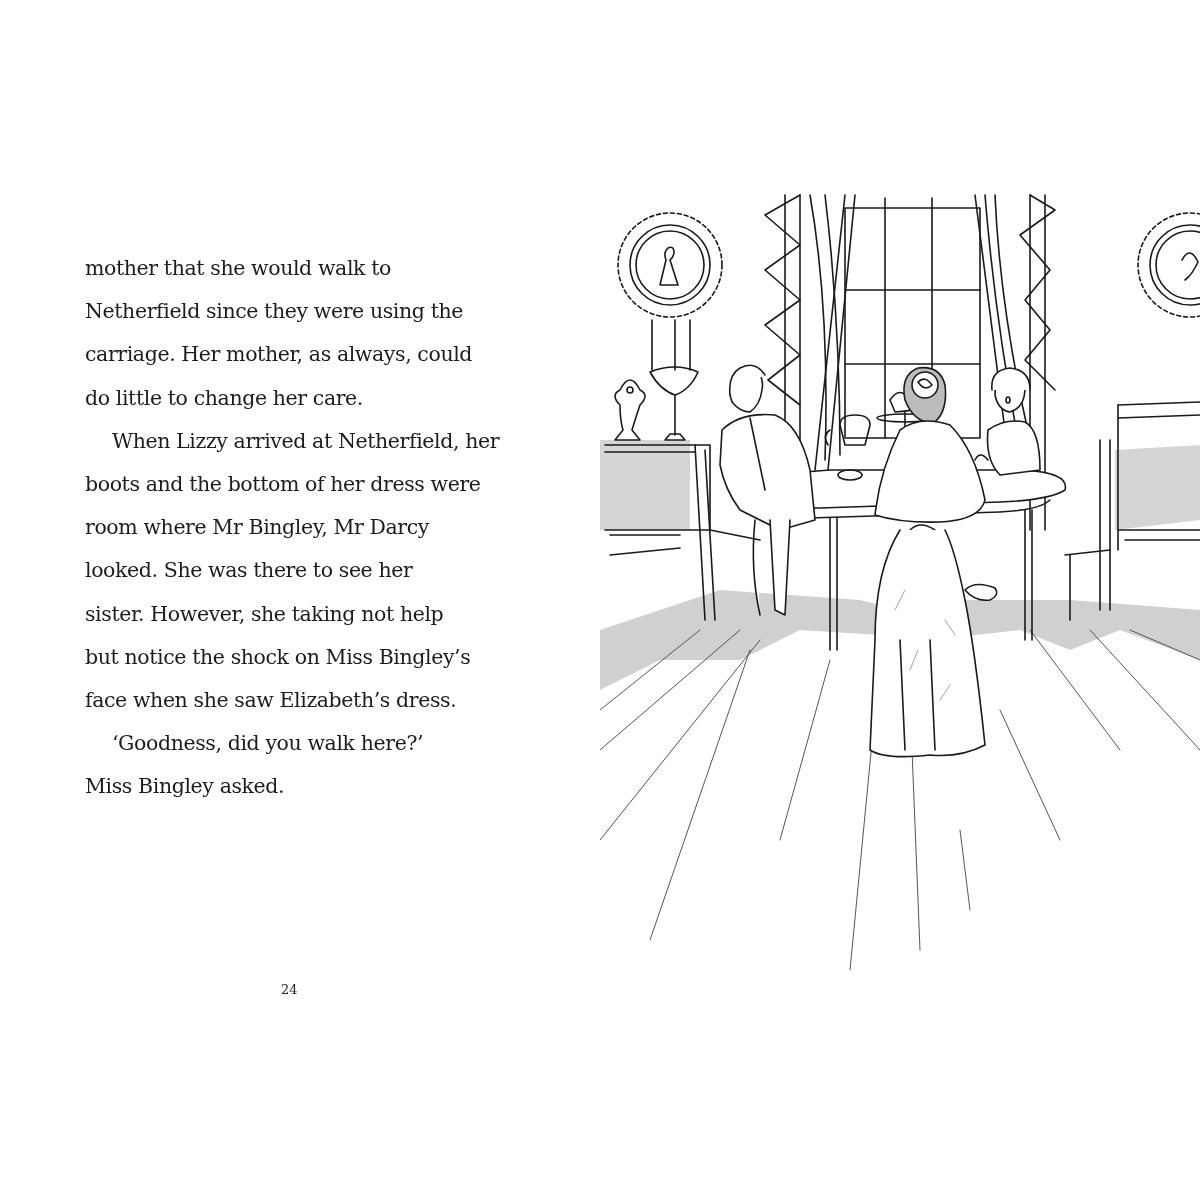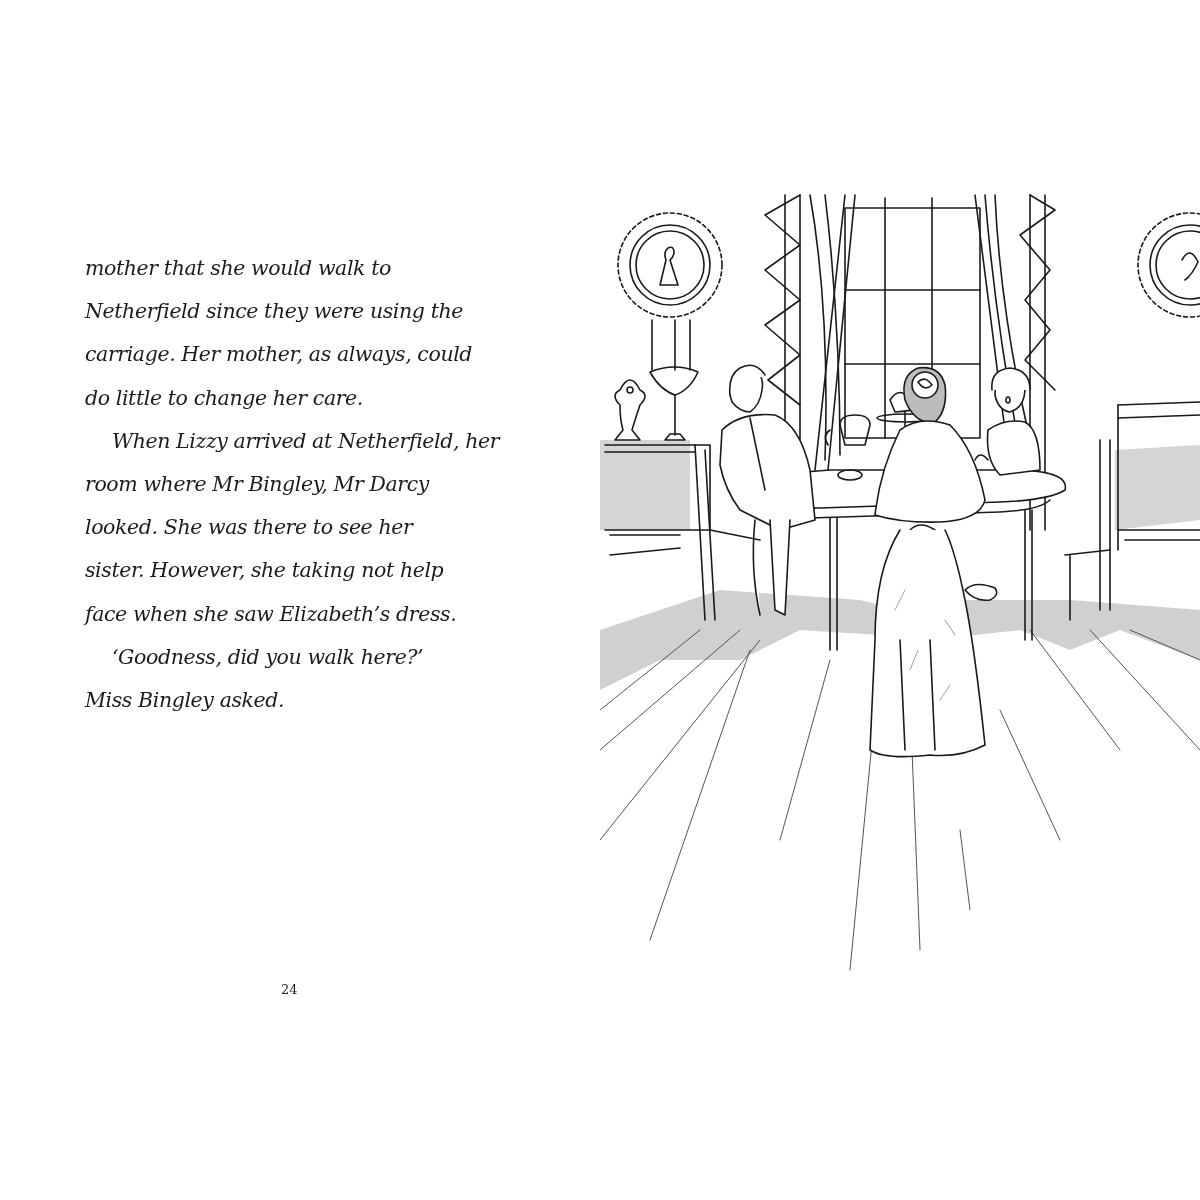--- a/index.html
+++ b/index.html
@@ -1,37 +1,39 @@
 <!DOCTYPE html>
 <html><head>
 <meta charset="utf-8">
 <style>
   html, body { margin: 0; padding: 0; background: #ffffff; }
   body { width: 1200px; height: 1200px; position: relative; overflow: hidden; font-family: "DejaVu Serif", serif; color: #1a1a1a; }
   .page-left { position: absolute; left: 0; top: 0; width: 600px; height: 1200px; }
   .text-block { position: absolute; left: 85px; top: 247px; width: 440px; }
-  .line { font-family: "DejaVu Serif", serif; font-size: 20.5px; line-height: 43.2px; height: 43.2px; white-space: nowrap; letter-spacing: -0.4px; color: #1c1c1c; font-style: italic; }
+  .line { font-family: "DejaVu Serif", serif; font-size: 20.5px; line-height: 43.2px; height: 43.2px; white-space: nowrap; letter-spacing: -0.4px; color: #1c1c1c; }
   .line.indent { padding-left: 27px; }
   .page-number { position: absolute; left: 281px; top: 982px; font-family: "DejaVu Serif", serif; font-size: 13px; font-weight: normal; color: #222; }
   .page-right { position: absolute; left: 600px; top: 190px; width: 600px; height: 850px; }
   .page-right svg { width: 600px; height: 850px; display: block; }
 </style>
 </head>
 <body>
 
 <div class="page-left">
   <div class="text-block">
     <div class="line">mother that she would walk to</div>
     <div class="line">Netherfield since they were using the</div>
     <div class="line">carriage. Her mother, as always, could</div>
     <div class="line">do little to change her care.</div>
     <div class="line indent">When Lizzy arrived at Netherfield, her</div>
+    <div class="line">boots and the bottom of her dress were</div>
     <div class="line">room where Mr Bingley, Mr Darcy</div>
     <div class="line">looked. She was there to see her</div>
     <div class="line">sister. However, she taking not help</div>
+    <div class="line">but notice the shock on Miss Bingley’s</div>
     <div class="line">face when she saw Elizabeth’s dress.</div>
     <div class="line indent">‘Goodness, did you walk here?’</div>
     <div class="line">Miss Bingley asked.</div>
   </div>
   <div class="page-number">24</div>
 </div>
 
 <div class="page-right">
   <svg viewBox="0 0 600 850" xmlns="http://www.w3.org/2000/svg">
     <g fill="none" stroke="#1a1a1a" stroke-width="1.6" stroke-linecap="round" stroke-linejoin="round">

